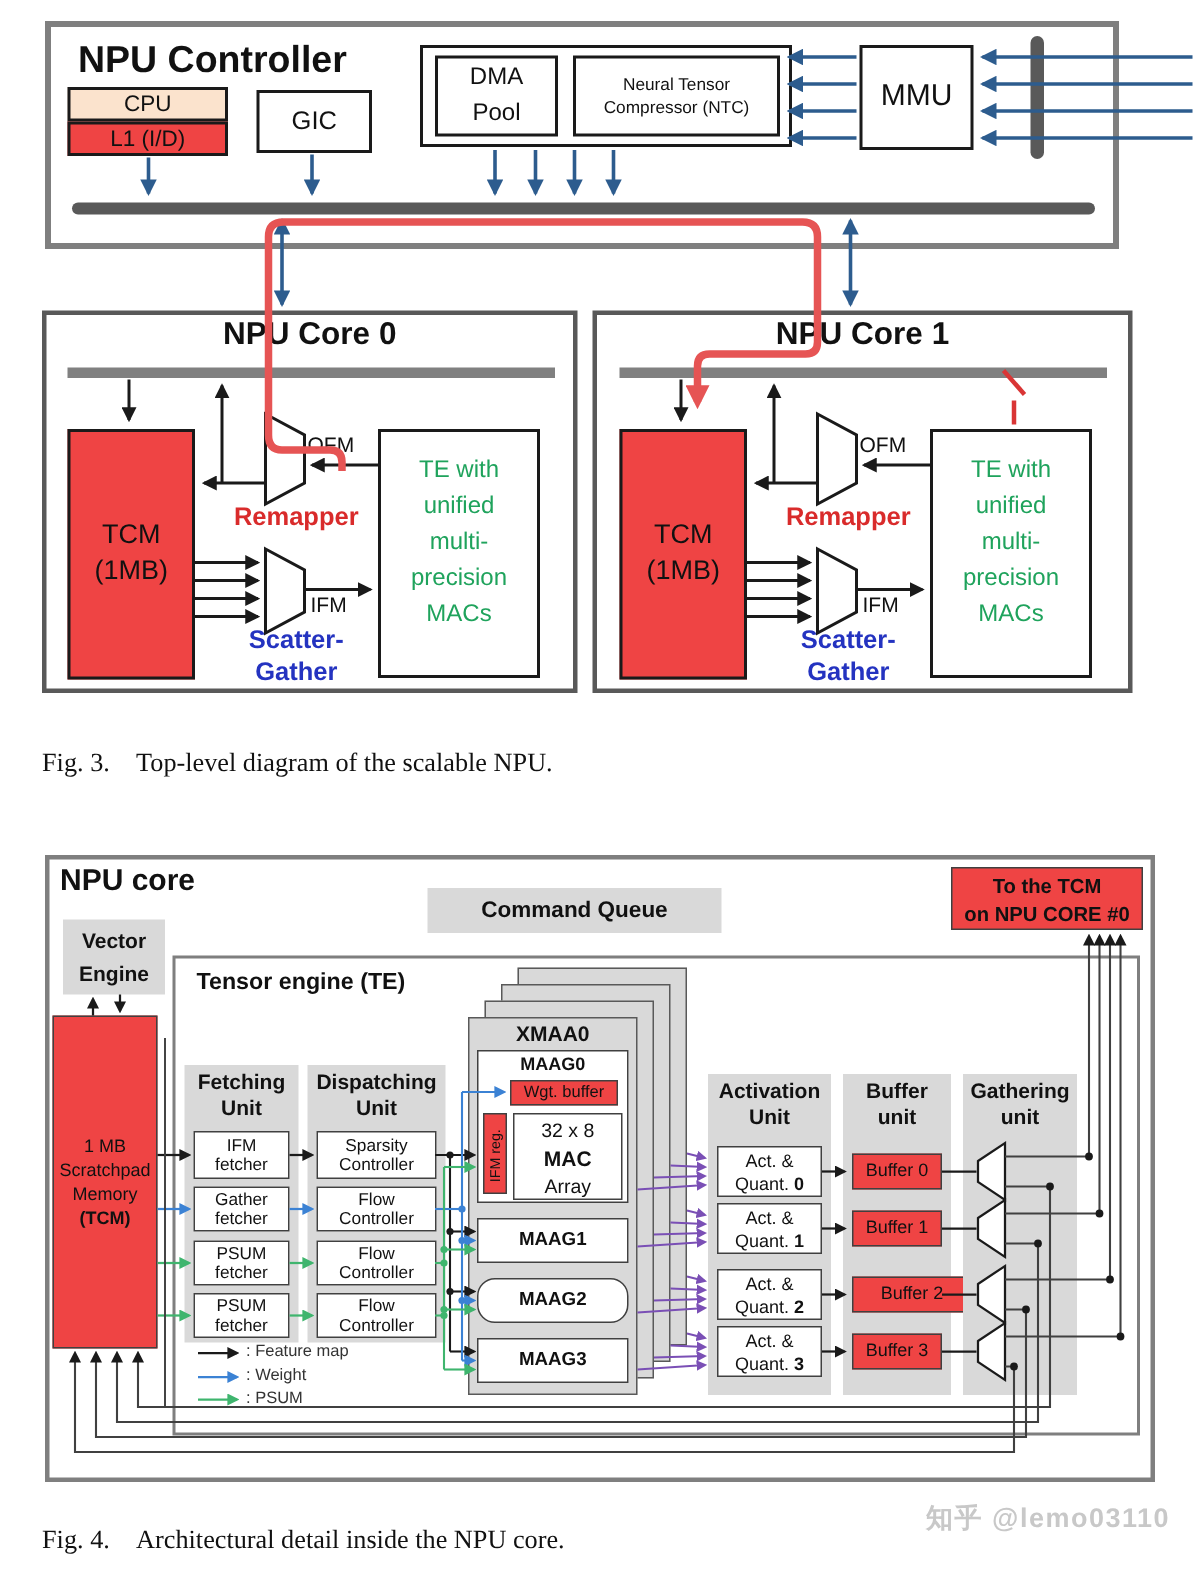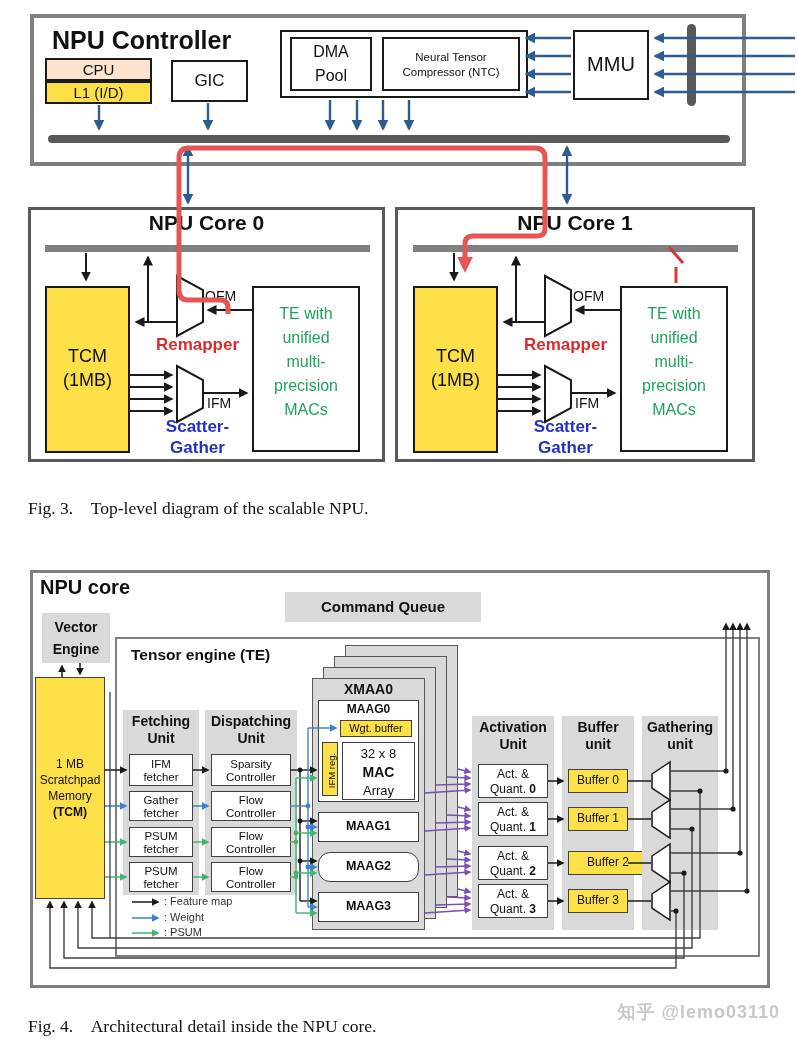--- a/index.html
+++ b/index.html
@@ -7,21 +7,21 @@
         font-family:"Liberation Sans",sans-serif;color:#111;}
   .abs{position:absolute;box-sizing:border-box;}
   .ctr{text-align:center;}
   .bold{font-weight:bold;}
   
   .outline-gray{border:4px solid #7f7f7f;background:#fff;}
   .outline-core{border:3px solid #595959;background:#fff;}
   .bx{border:2px solid #1a1a1a;background:#fff;}
   .bx1{border:1.5px solid #404040;background:#fff;}
   .panel{background:#d9d9d9;}
-  .lblue{background:#fde047;}
+  .lblue{background:#ef4444;}
   .peach{background:#fbe3cd;}
   .card{background:#d9d9d9;border:1.5px solid #595959;}
   .green-t{color:#1fa35c;}
   .red-t{color:#d92b2b;}
   .blue-t{color:#2433c0;}
   .serif{font-family:"Liberation Serif",serif;}
   svg{position:absolute;left:0;overflow:visible;}
   .wm{color:#c8c8c8;font-weight:bold;letter-spacing:1px;}
 </style>
 </head>
@@ -92,20 +92,24 @@
   <div class="abs serif" style="left:28px;top:498px;font-size:17.5px;">Fig. 3.  Top-level diagram of the scalable NPU.</div>
 
   <div class="abs" style="left:30px;top:570px;width:740px;height:418px;border:3px solid #7f7f7f;background:#fff;"></div>
   <div class="abs bold" style="left:40px;top:576px;font-size:20px;">NPU core</div>
 
   <div class="abs panel ctr bold" style="left:42px;top:613px;width:68px;height:50px;font-size:14px;line-height:22px;padding-top:3px;">
     <span>Vector</span><br>
     <span>Engine</span>
   </div>
   <div class="abs panel ctr bold" style="left:285px;top:592px;width:196px;height:30px;font-size:15px;line-height:30px;">Command Queue</div>
+  <div class="abs bx1 lblue ctr bold" style="left:634px;top:578px;width:128px;height:42px;font-size:13.5px;line-height:19px;padding-top:2px;">
+    <span>To the TCM</span><br>
+    <span>on NPU CORE #0</span>
+  </div>
 
   <div class="abs" style="left:115px;top:637px;width:645px;height:320px;border:2px solid #7f7f7f;background:#fff;"></div>
   <div class="abs bold" style="left:131px;top:646px;font-size:15.5px;">Tensor engine (TE)</div>
 
   <div class="abs bx1 lblue ctr" style="left:35px;top:677px;width:70px;height:222px;font-size:12px;line-height:16px;padding-top:78px;">
     <span>1 MB</span><br>
     <span>Scratchpad</span><br>
     <span>Memory</span><br>
     <span class="bold">(TCM)</span>
   </div>

